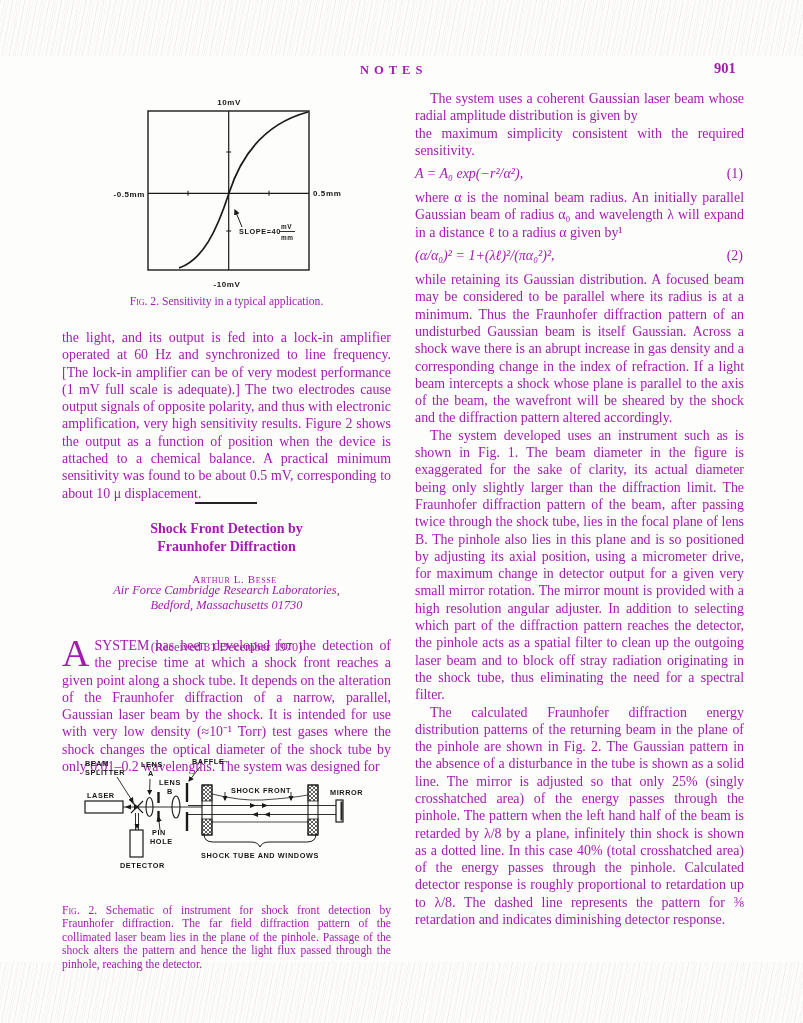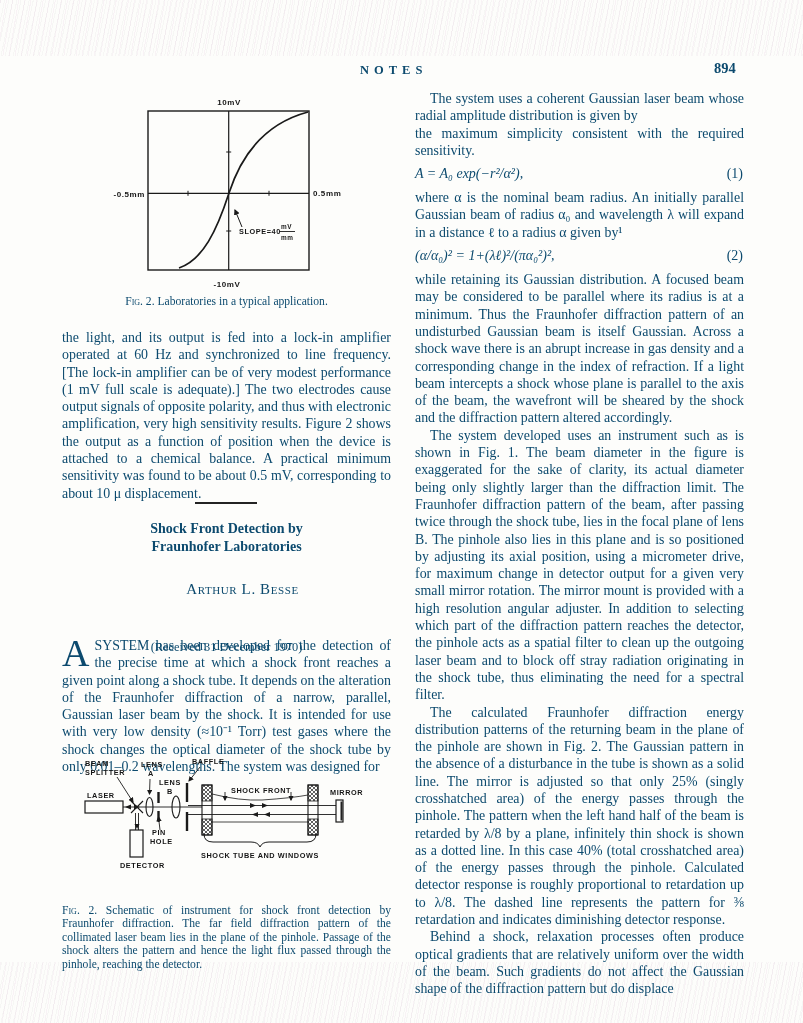--- a/index.html
+++ b/index.html
@@ -1,56 +1,56 @@
 <!DOCTYPE html>
 <html lang="en"><head>
 <meta charset="utf-8">
 <style>
   html,body{margin:0;padding:0;background:#e8e8e8;}
   .page{position:relative;width:803px;height:1023px;background:#fdfdfb;overflow:hidden;
-        font-family:"Liberation Serif",serif;color:#0c4a6e;}
+        font-family:"Liberation Serif",serif;color:#a21caf;}
   .noise{position:absolute;left:0;width:803px;pointer-events:none;
     background-image:
       repeating-linear-gradient(100deg, rgba(205,150,195,.10) 0 1px, transparent 1px 6px),
       repeating-linear-gradient(-78deg, rgba(160,160,160,.07) 0 1px, transparent 1px 4px);}
   .noise.top{top:0;height:56px;}
   .noise.bottom{top:962px;height:61px;}
   .hdr-title{position:absolute;left:360px;top:63px;font-size:12.5px;font-weight:700;letter-spacing:5px;}
   .hdr-page{position:absolute;left:714px;top:60px;font-size:14.5px;font-weight:700;}
   .col{position:absolute;width:329px;}
   .col-left{left:62px;top:92px;height:931px;}
   .col-right{left:415px;top:90px;}
   .body{font-size:13.9px;line-height:17.3px;text-align:justify;margin:0;}
   .indent{text-indent:15px;}
   .abs{position:absolute;left:0;width:329px;}
   .caption{font-size:11.6px;line-height:13.4px;text-align:justify;margin:0;}
   .caption-center{text-align:center;}
   .sc{font-variant:small-caps;text-align:right;}
   .rule{position:absolute;left:133px;width:62px;height:2px;background:#232323;}
   .note-title{font-size:14px;font-weight:700;text-align:center;line-height:17.5px;margin:0;}
-  .author{font-size:15px;text-align:center;font-variant:small-caps;letter-spacing:.6px;margin:16px;}
+  .author{font-size:11px;text-align:center;font-variant:small-caps;letter-spacing:.6px;margin:8px;}
   .affil{font-size:12.4px;font-style:italic;text-align:center;line-height:14.5px;margin:0;}
   .received{font-size:12.4px;text-align:center;margin:0;}
   .dropcap{float:left;font-size:38px;line-height:29px;padding:2px 5px 0 0;}
   .eq{position:relative;font-style:italic;font-size:14px;margin:7px 0;}
   .eq .num{position:absolute;right:1px;top:0;font-style:normal;}
   .fig svg{display:block;}
   .fig text{font-family:"Liberation Sans",sans-serif;font-weight:600;letter-spacing:.6px;fill:#161616;}
   .f8{font-size:8px;} .f7{font-size:7.3px;} .f65{font-size:6.4px;}
   .k{stroke:#1a1a1a;fill:none;}
 </style>
 </head>
 <body>
 
 <div class="page">
   <div class="noise top"></div>
   <div class="noise bottom"></div>
 
   <div class="hdr-title">NOTES</div>
-  <div class="hdr-page">894</div>
+  <div class="hdr-page">901</div>
 
   <div class="col col-left">
 
     <div class="fig abs" style="top:0;">
       <svg width="250" height="214" viewBox="100 94 250 214" style="margin-left:39px;">
         <g>
           <rect class="k" x="147" y="113" width="161" height="159" stroke-width="1.4"></rect>
           <line class="k" x1="227.7" y1="113" x2="227.7" y2="272" stroke-width="1.2"></line>
           <line class="k" x1="147" y1="195.3" x2="308" y2="195.3" stroke-width="1.2"></line>
           <line class="k" x1="187" y1="192.8" x2="187" y2="197.8" stroke-width="1"></line>
@@ -70,28 +70,29 @@
         <text class="f8" x="226" y="289" text-anchor="middle">-10mV</text>
         <text class="f8" x="144" y="198.5" text-anchor="end">-0.5mm</text>
         <text class="f8" x="312" y="198">0.5mm</text>
         <defs>
           <marker id="ah2" viewBox="0 0 10 10" refX="8" refY="5" markerWidth="6" markerHeight="6" orient="auto-start-reverse">
             <path d="M0,0 L10,5 L0,10 z" fill="#1a1a1a"></path>
           </marker>
         </defs>
       </svg>
     </div>
-    <p class="caption caption-center abs" style="top:203px;"><span class="sc">Fig. 2.</span> <span>Laboratories in a typical application.</span></p>
+    <p class="caption caption-center abs" style="top:203px;"><span class="sc">Fig. 2.</span> <span>Sensitivity in a typical application.</span></p>
 
     <p class="body abs" style="top:237px;">the light, and its output is fed into a lock-in amplifier operated at 60 Hz and synchronized to line frequency. [The lock-in amplifier can be of very modest performance (1 mV full scale is adequate).] The two electrodes cause output signals of opposite polarity, and thus with electronic amplification, very high sensitivity results. Figure 2 shows the output as a function of position when the device is attached to a chemical balance. A practical minimum sensitivity was found to be about 0.5 mV, corresponding to about 10 μ displacement.</p>
 
     <div class="rule" style="top:410px;"></div>
 
-    <h2 class="note-title abs" style="top:428px;"><span>Shock Front Detection by</span><br><span>Fraunhofer Laboratories</span></h2>
+    <h2 class="note-title abs" style="top:428px;"><span>Shock Front Detection by</span><br><span>Fraunhofer Diffraction</span></h2>
     <p class="author abs" style="top:473px;">Arthur L. Besse</p>
+    <p class="affil abs" style="top:491px;"><span>Air Force Cambridge Research Laboratories,</span><br><span>Bedford, Massachusetts 01730</span></p>
     <p class="received abs" style="top:548px;">(Received 31 December 1970)</p>
 
     <p class="body abs" style="top:545px;"><span class="dropcap">A</span><span>SYSTEM</span><span> has been developed for the detection of the precise time at which a shock front reaches a given point along a shock tube. It depends on the alteration of the Fraunhofer diffraction of a narrow, parallel, Gaussian laser beam by the shock. It is intended for use with very low density (≈10⁻¹ Torr) test gases where the shock changes the optical diameter of the shock tube by only 0.01–0.2 wavelengths. The system was designed for</span></p>
 
     <div class="fig abs" style="top:664px;">
       <svg width="316" height="118" viewBox="62 782 316 118">
         <defs>
           <pattern id="xh" width="4" height="4" patternUnits="userSpaceOnUse">
             <path d="M0,4 l4,-4 M0,0 l4,4" stroke="#1b1b1b" stroke-width="0.7"></path>
           </pattern>
@@ -190,15 +191,14 @@
       <span class="num">(1)</span>
     </div>
     <p class="body">where α is the nominal beam radius. An initially parallel Gaussian beam of radius α₀ and wavelength λ will expand in a distance ℓ to a radius α given by¹</p>
     <div class="eq">
       <span>(α/α₀)² = 1+(λℓ)²/(πα₀²)²,</span>
       <span class="num">(2)</span>
     </div>
     <p class="body">while retaining its Gaussian distribution. A focused beam may be considered to be parallel where its radius is at a minimum. Thus the Fraunhofer diffraction pattern of an undisturbed Gaussian beam is itself Gaussian. Across a shock wave there is an abrupt increase in gas density and a corresponding change in the index of refraction. If a light beam intercepts a shock whose plane is parallel to the axis of the beam, the wavefront will be sheared by the shock and the diffraction pattern altered accordingly.</p>
     <p class="body indent">The system developed uses an instrument such as is shown in Fig. 1. The beam diameter in the figure is exaggerated for the sake of clarity, its actual diameter being only slightly larger than the diffraction limit. The Fraunhofer diffraction pattern of the beam, after passing twice through the shock tube, lies in the focal plane of lens B. The pinhole also lies in this plane and is so positioned by adjusting its axial position, using a micrometer drive, for maximum change in detector output for a given very small mirror rotation. The mirror mount is provided with a high resolution angular adjuster. In addition to selecting which part of the diffraction pattern reaches the detector, the pinhole acts as a spatial filter to clean up the outgoing laser beam and to block off stray radiation originating in the shock tube, thus eliminating the need for a spectral filter.</p>
     <p class="body indent">The calculated Fraunhofer diffraction energy distribution patterns of the returning beam in the plane of the pinhole are shown in Fig. 2. The Gaussian pattern in the absence of a disturbance in the tube is shown as a solid line. The mirror is adjusted so that only 25% (singly crosshatched area) of the energy passes through the pinhole. The pattern when the left hand half of the beam is retarded by λ/8 by a plane, infinitely thin shock is shown as a dotted line. In this case 40% (total crosshatched area) of the energy passes through the pinhole. Calculated detector response is roughly proportional to retardation up to λ/8. The dashed line represents the pattern for ⅜ retardation and indicates diminishing detector response.</p>
-    <p class="body indent">Behind a shock, relaxation processes often produce optical gradients that are relatively uniform over the width of the beam. Such gradients do not affect the Gaussian shape of the diffraction pattern but do displace</p>
   </div>
 </div>
 
 </body></html>

